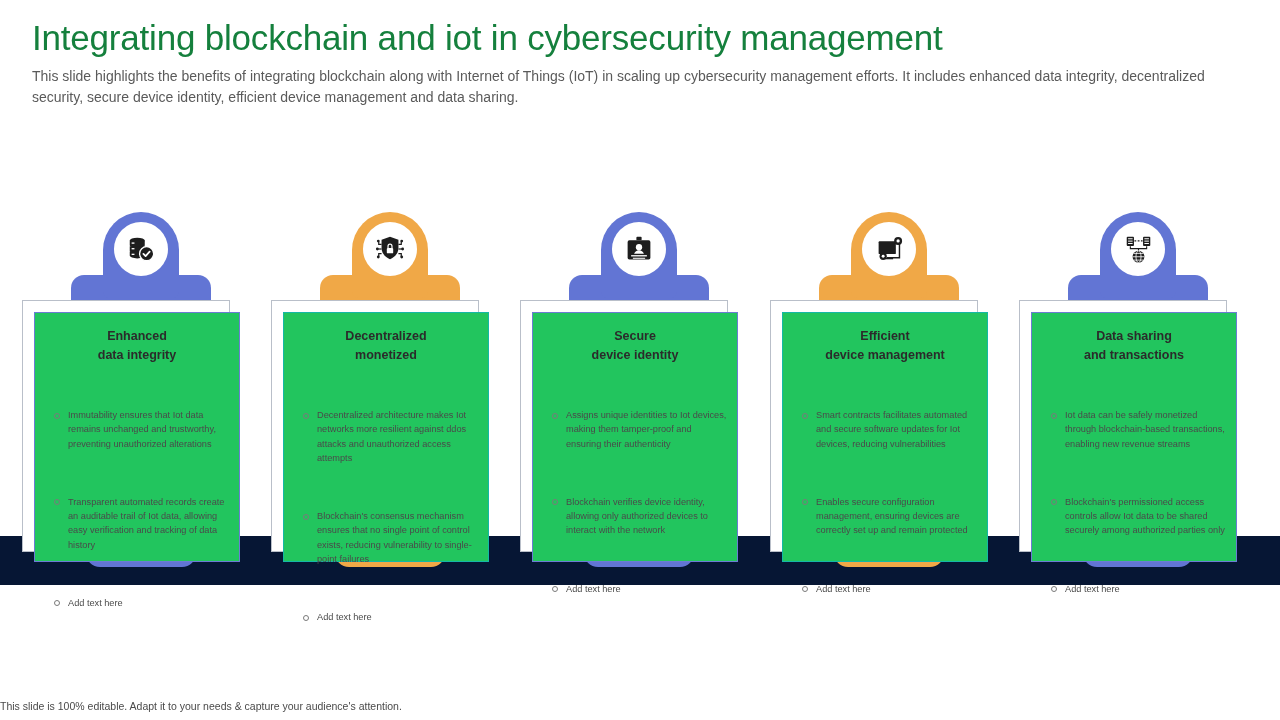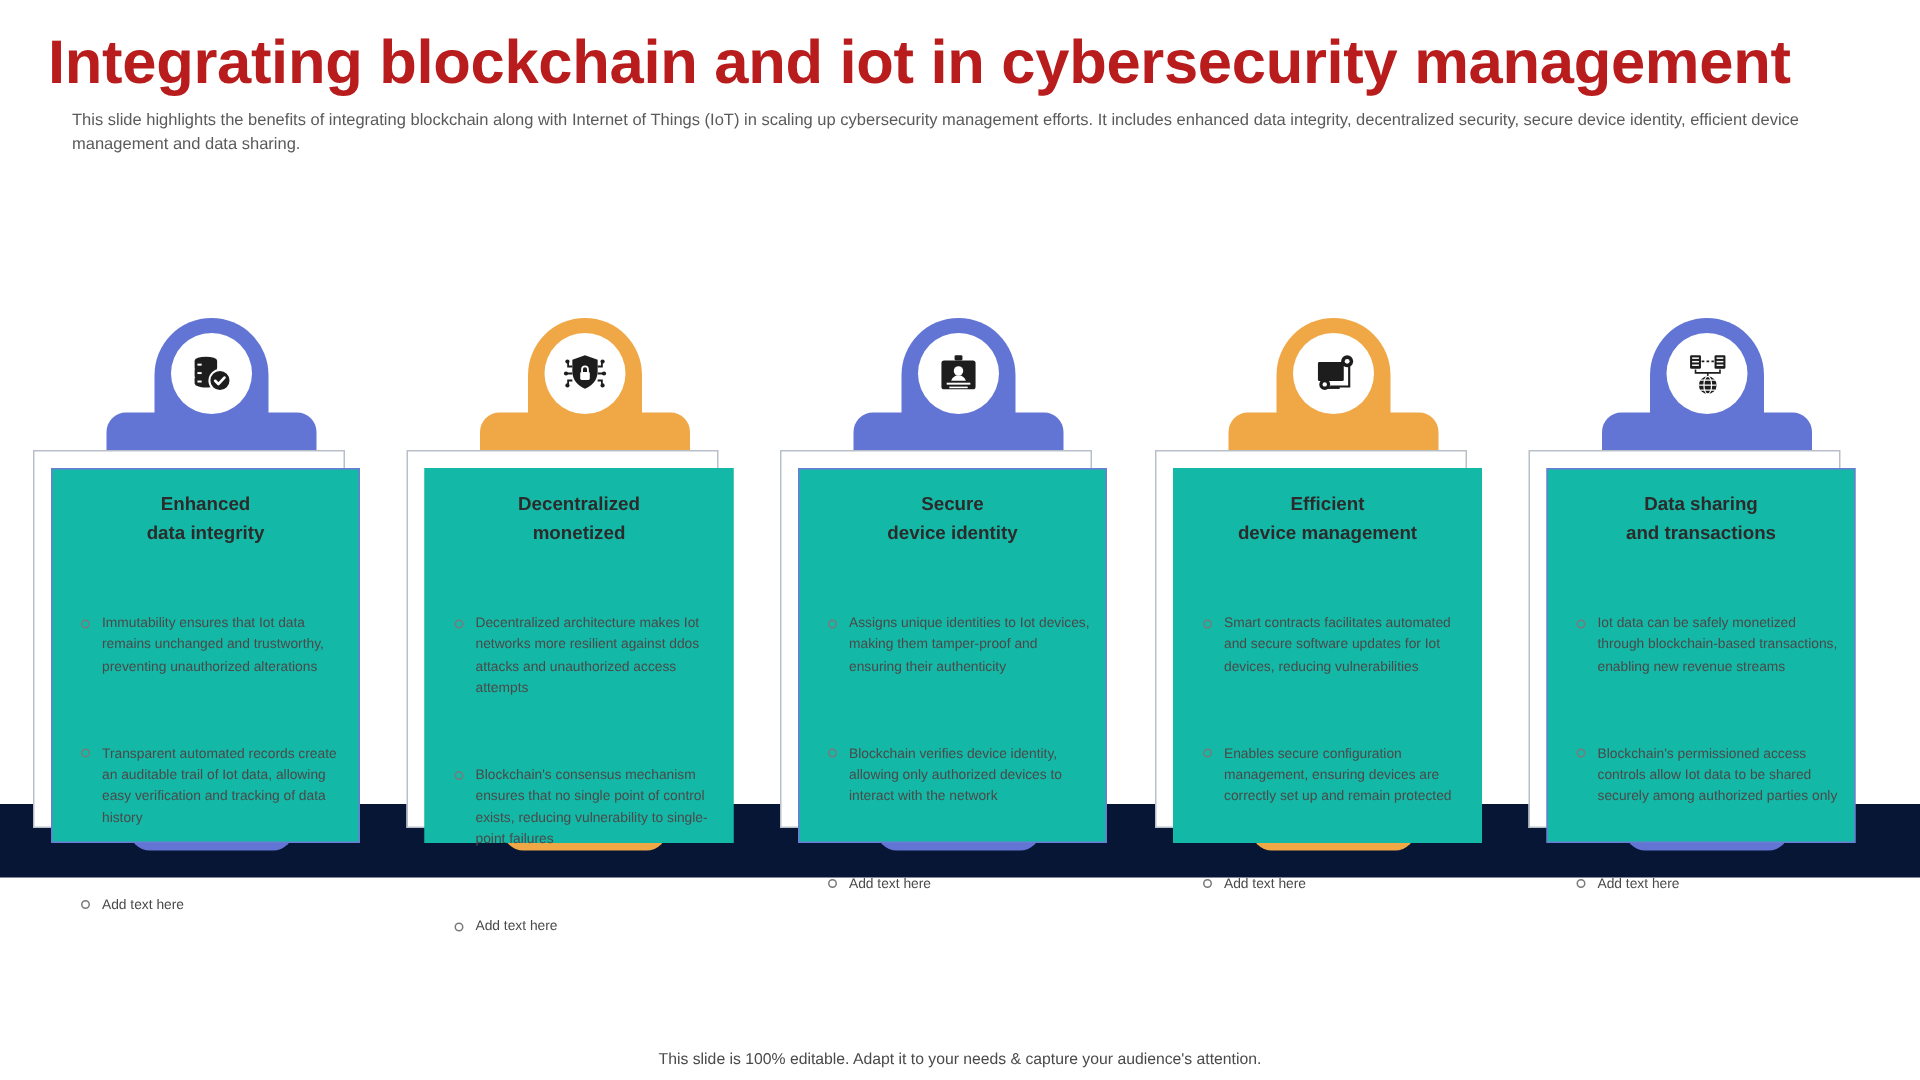--- a/index.html
+++ b/index.html
@@ -17,33 +17,33 @@
   }
 
   
   .header {
     position: absolute;
     left: 32px;
     top: 18px;
     width: 1216px;
   }
   .slide-title {
-    font-size: 41px;
-    font-weight: bold;
-    color: #b91c1c;
+    font-size: 35px;
+    font-weight: normal;
+    color: #15803d;
     letter-spacing: -0.2px;
     line-height: 1.15;
     margin: 0;
     white-space: nowrap;
   }
   .slide-subtitle {
-    font-size: 11px;
+    font-size: 14px;
     color: #5a5a5a;
     line-height: 1.45;
-    margin: 8px 0 0 16px;
+    margin: 8px 0 0 0;
     max-width: 1210px;
   }
 
   
   .dark-band {
     position: absolute;
     left: 0;
     top: 536px;
     width: 1280px;
     height: 49px;
@@ -131,21 +131,21 @@
     background: #ffffff;
     border: 1px solid #b9bfc9;
     z-index: 4;
   }
   .card-front {
     position: absolute;
     left: 18px;
     top: 112px;
     width: 206px;
     height: 250px;
-    background: #14b8a6;
+    background: #22c55e;
     z-index: 6;
     box-sizing: border-box;
     padding: 14px 10px 8px 10px;
   }
   .card-front.blue  { border: 1px solid #6b7cd4; }
   .card-front.amber { border: 1px solid #14b8a6; }
 
   .card-title {
     font-size: 12.5px;
     font-weight: bold;
@@ -180,21 +180,20 @@
     border: 1px solid #7a7a7a;
     border-radius: 50%;
   }
 
   
   .footer {
     position: absolute;
     left: 0;
     top: 700px;
     width: 1280px;
-    text-align: center;
     font-size: 10.5px;
     color: #4a4a4a;
     z-index: 3;
   }
 </style>
 </head>
 <body>
 
 <div class="header">
   <h1 class="slide-title">Integrating blockchain and iot in cybersecurity management</h1>

